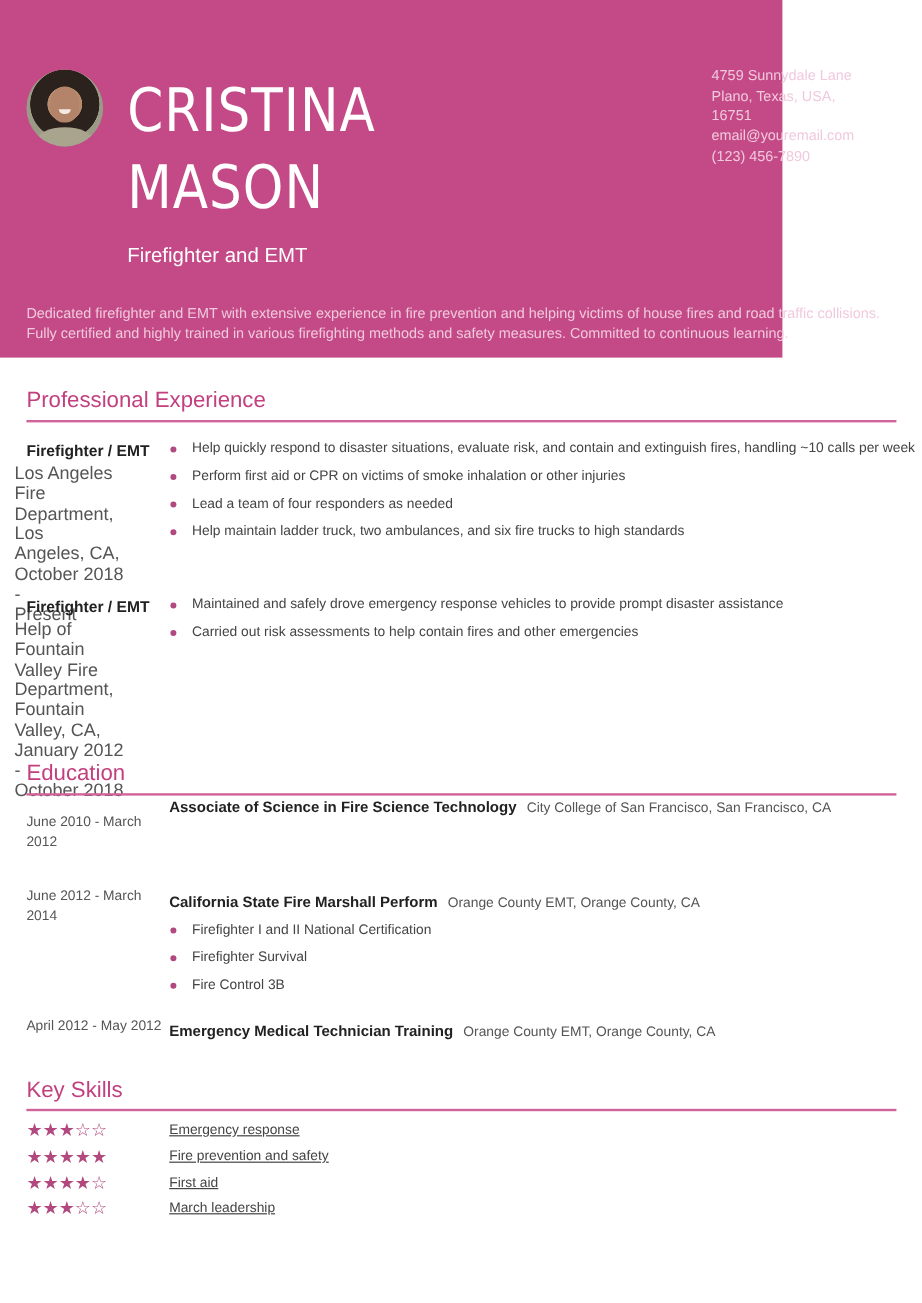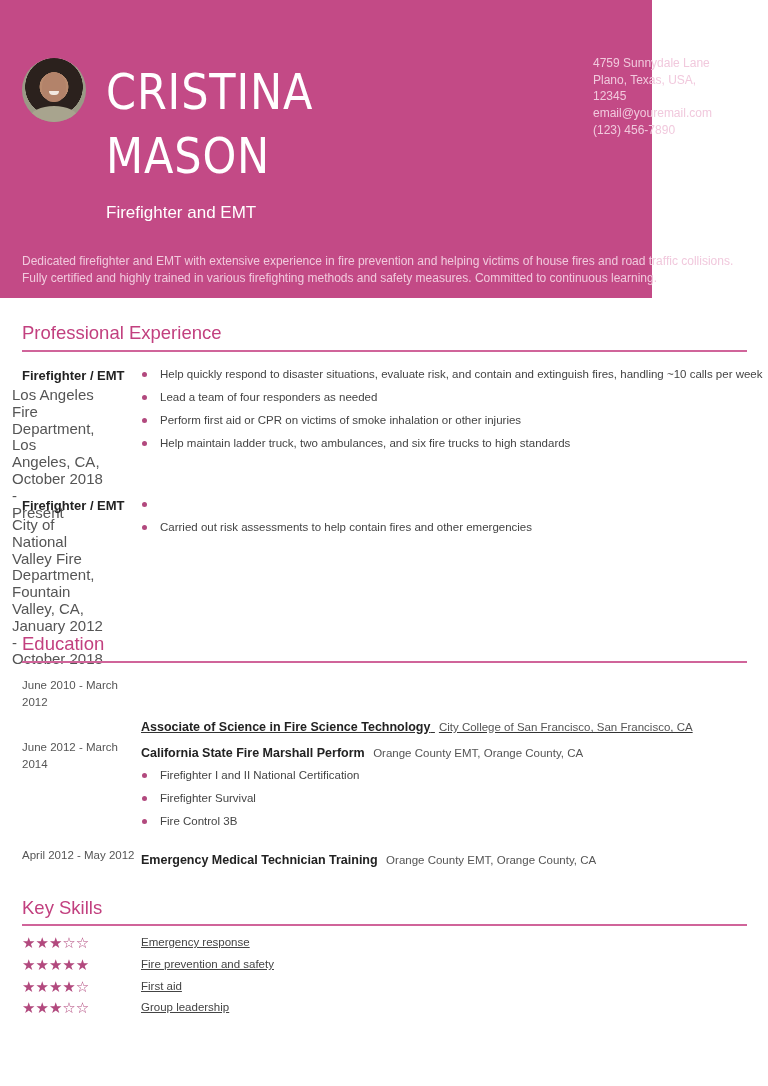--- a/index.html
+++ b/index.html
@@ -50,68 +50,68 @@
     <div class="smile"></div>
   </div>
   <div class="name">
     <div>CRISTINA</div>
     <div>MASON</div>
   </div>
   <div class="title">Firefighter and EMT</div>
 
   <div class="contact">
     <div>4759 Sunnydale Lane</div>
-    <div>Plano, Texas, USA, 12345</div>
+    <div>Plano, Texas, USA, 16751</div>
     <div>email@youremail.com</div>
     <div>(123) 456-7890</div>
   </div>
 
   <div class="summary">Dedicated firefighter and EMT with extensive experience in fire prevention and helping victims of house fires and road traffic collisions. Fully certified and highly trained in various firefighting methods and safety measures. Committed to continuous learning.</div>
 </div>
 
 <div class="section-title" style="top:322px;">Professional Experience</div>
 <div class="rule" style="top:350px;"></div>
 
 <div class="job-title" style="top:368px;">Firefighter / EMT</div>
 <div class="job-meta" style="top:387px;">
   <div>Los Angeles Fire</div>
   <div>Department, Los</div>
   <div>Angeles, CA,</div>
   <div>October 2018 -</div>
   <div>Present</div>
 </div>
 <ul class="bullets" style="top:366px;">
   <li><span class="dot"></span><span>Help quickly respond to disaster situations, evaluate risk, and contain and extinguish fires, handling ~10 calls per week</span></li>
+  <li><span class="dot"></span><span>Perform first aid or CPR on victims of smoke inhalation or other injuries</span></li>
   <li><span class="dot"></span><span>Lead a team of four responders as needed</span></li>
-  <li><span class="dot"></span><span>Perform first aid or CPR on victims of smoke inhalation or other injuries</span></li>
   <li><span class="dot"></span><span>Help maintain ladder truck, two ambulances, and six fire trucks to high standards</span></li>
 </ul>
 
 <div class="job-title" style="top:498px;">Firefighter / EMT</div>
 <div class="job-meta" style="top:517px;">
-  <div>City of National</div>
+  <div>Help of Fountain</div>
   <div>Valley Fire</div>
   <div>Department,</div>
   <div>Fountain Valley, CA,</div>
   <div>January 2012 -</div>
   <div>October 2018</div>
 </div>
 <ul class="bullets" style="top:496px;">
-  <li><span class="dot"></span></li>
+  <li><span class="dot"></span><span>Maintained and safely drove emergency response vehicles to provide prompt disaster assistance</span></li>
   <li><span class="dot"></span><span>Carried out risk assessments to help contain fires and other emergencies</span></li>
 </ul>
 
 <div class="section-title" style="top:633px;">Education</div>
 <div class="rule" style="top:661px;"></div>
 
 <div class="edu-date" style="top:677px;">
   <div>June 2010 - March</div>
   <div>2012</div>
 </div>
-<div class="edu-line" style="top:717px;text-decoration:underline;">
+<div class="edu-line" style="top:664px;">
   <span class="edu-degree">Associate of Science in Fire Science Technology</span>
   <span class="edu-school">City College of San Francisco, San Francisco, CA</span>
 </div>
 
 <div class="edu-date" style="top:739px;">
   <div>June 2012 - March</div>
   <div>2014</div>
 </div>
 <div class="edu-line" style="top:743px;">
   <span class="edu-degree">California State Fire Marshall Perform</span>
@@ -141,14 +141,14 @@
 <div class="skill-row" style="top:957px;">
   <div class="stars">★★★★★</div>
   <div class="skill-name">Fire prevention and safety</div>
 </div>
 <div class="skill-row" style="top:979px;">
   <div class="stars">★★★★☆</div>
   <div class="skill-name">First aid</div>
 </div>
 <div class="skill-row" style="top:1000px;">
   <div class="stars">★★★☆☆</div>
-  <div class="skill-name">Group leadership</div>
+  <div class="skill-name">March leadership</div>
 </div>
 
 </body></html>

